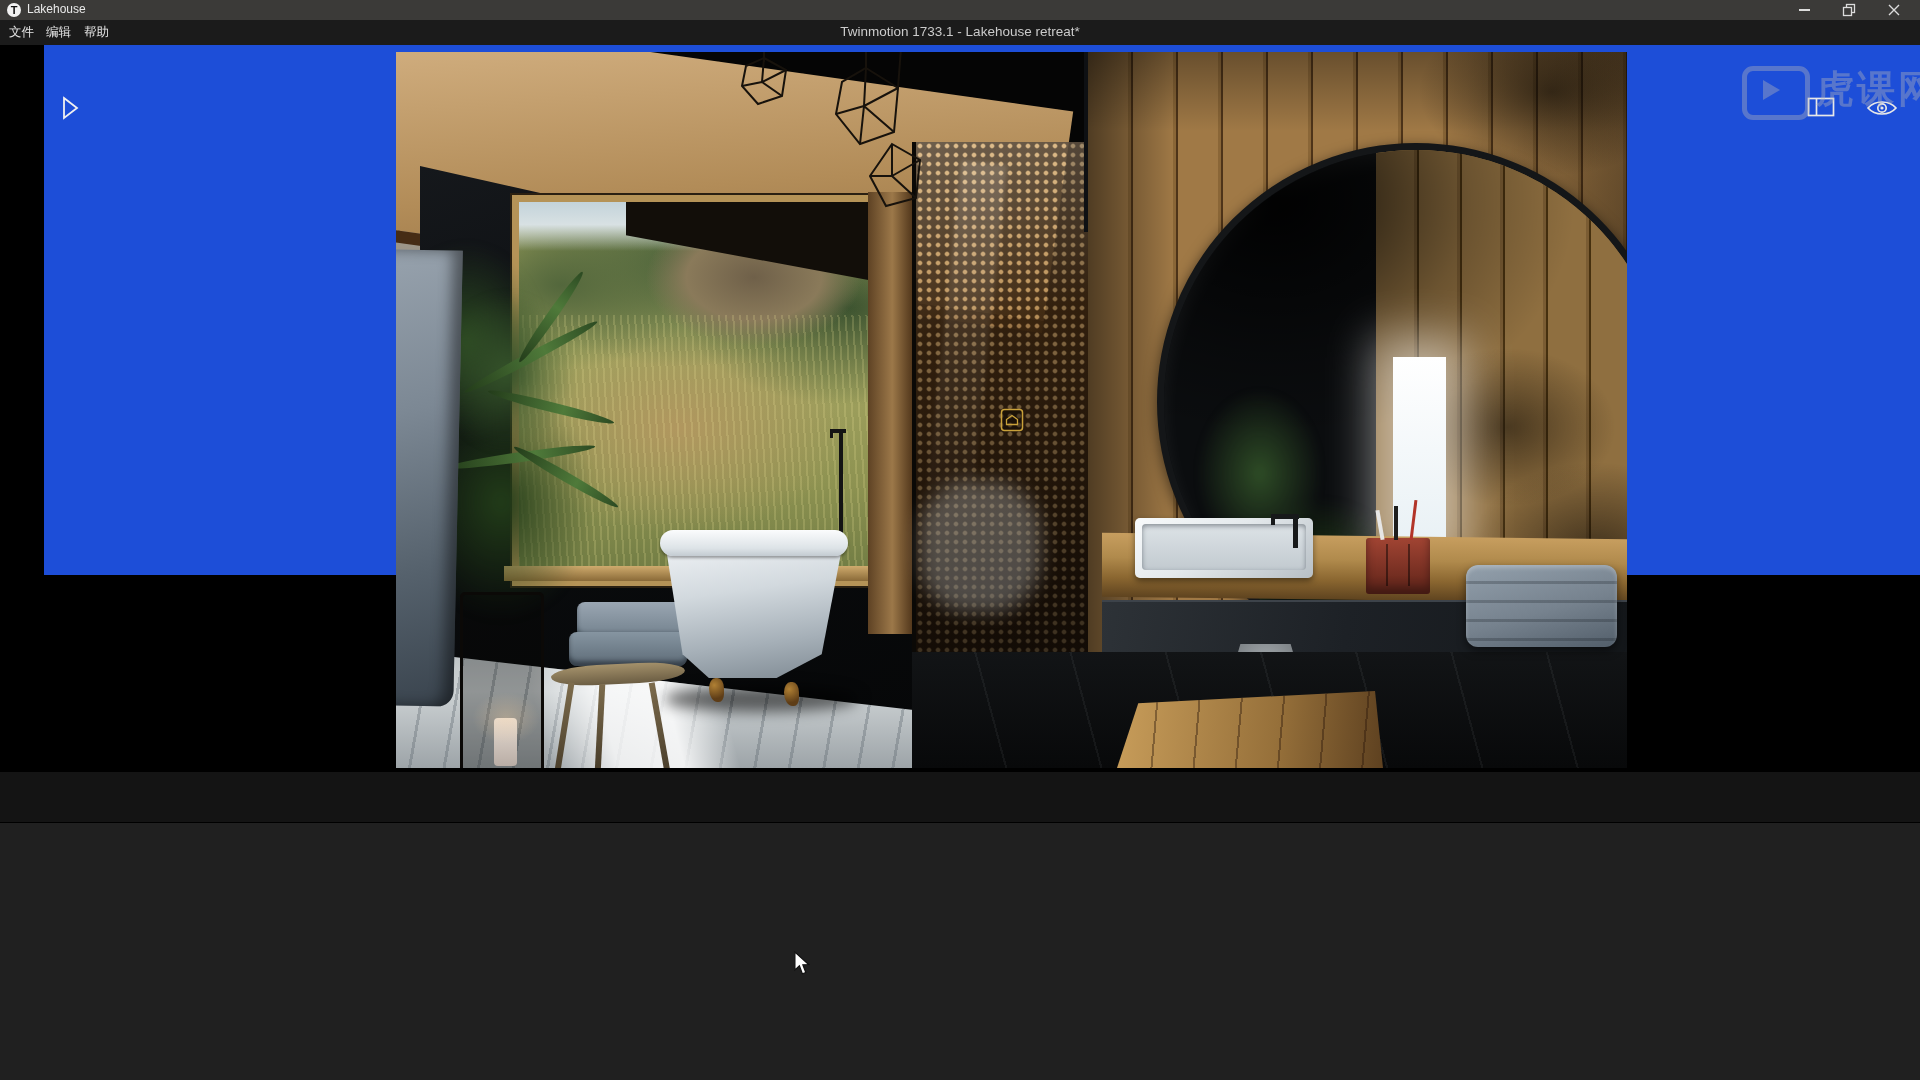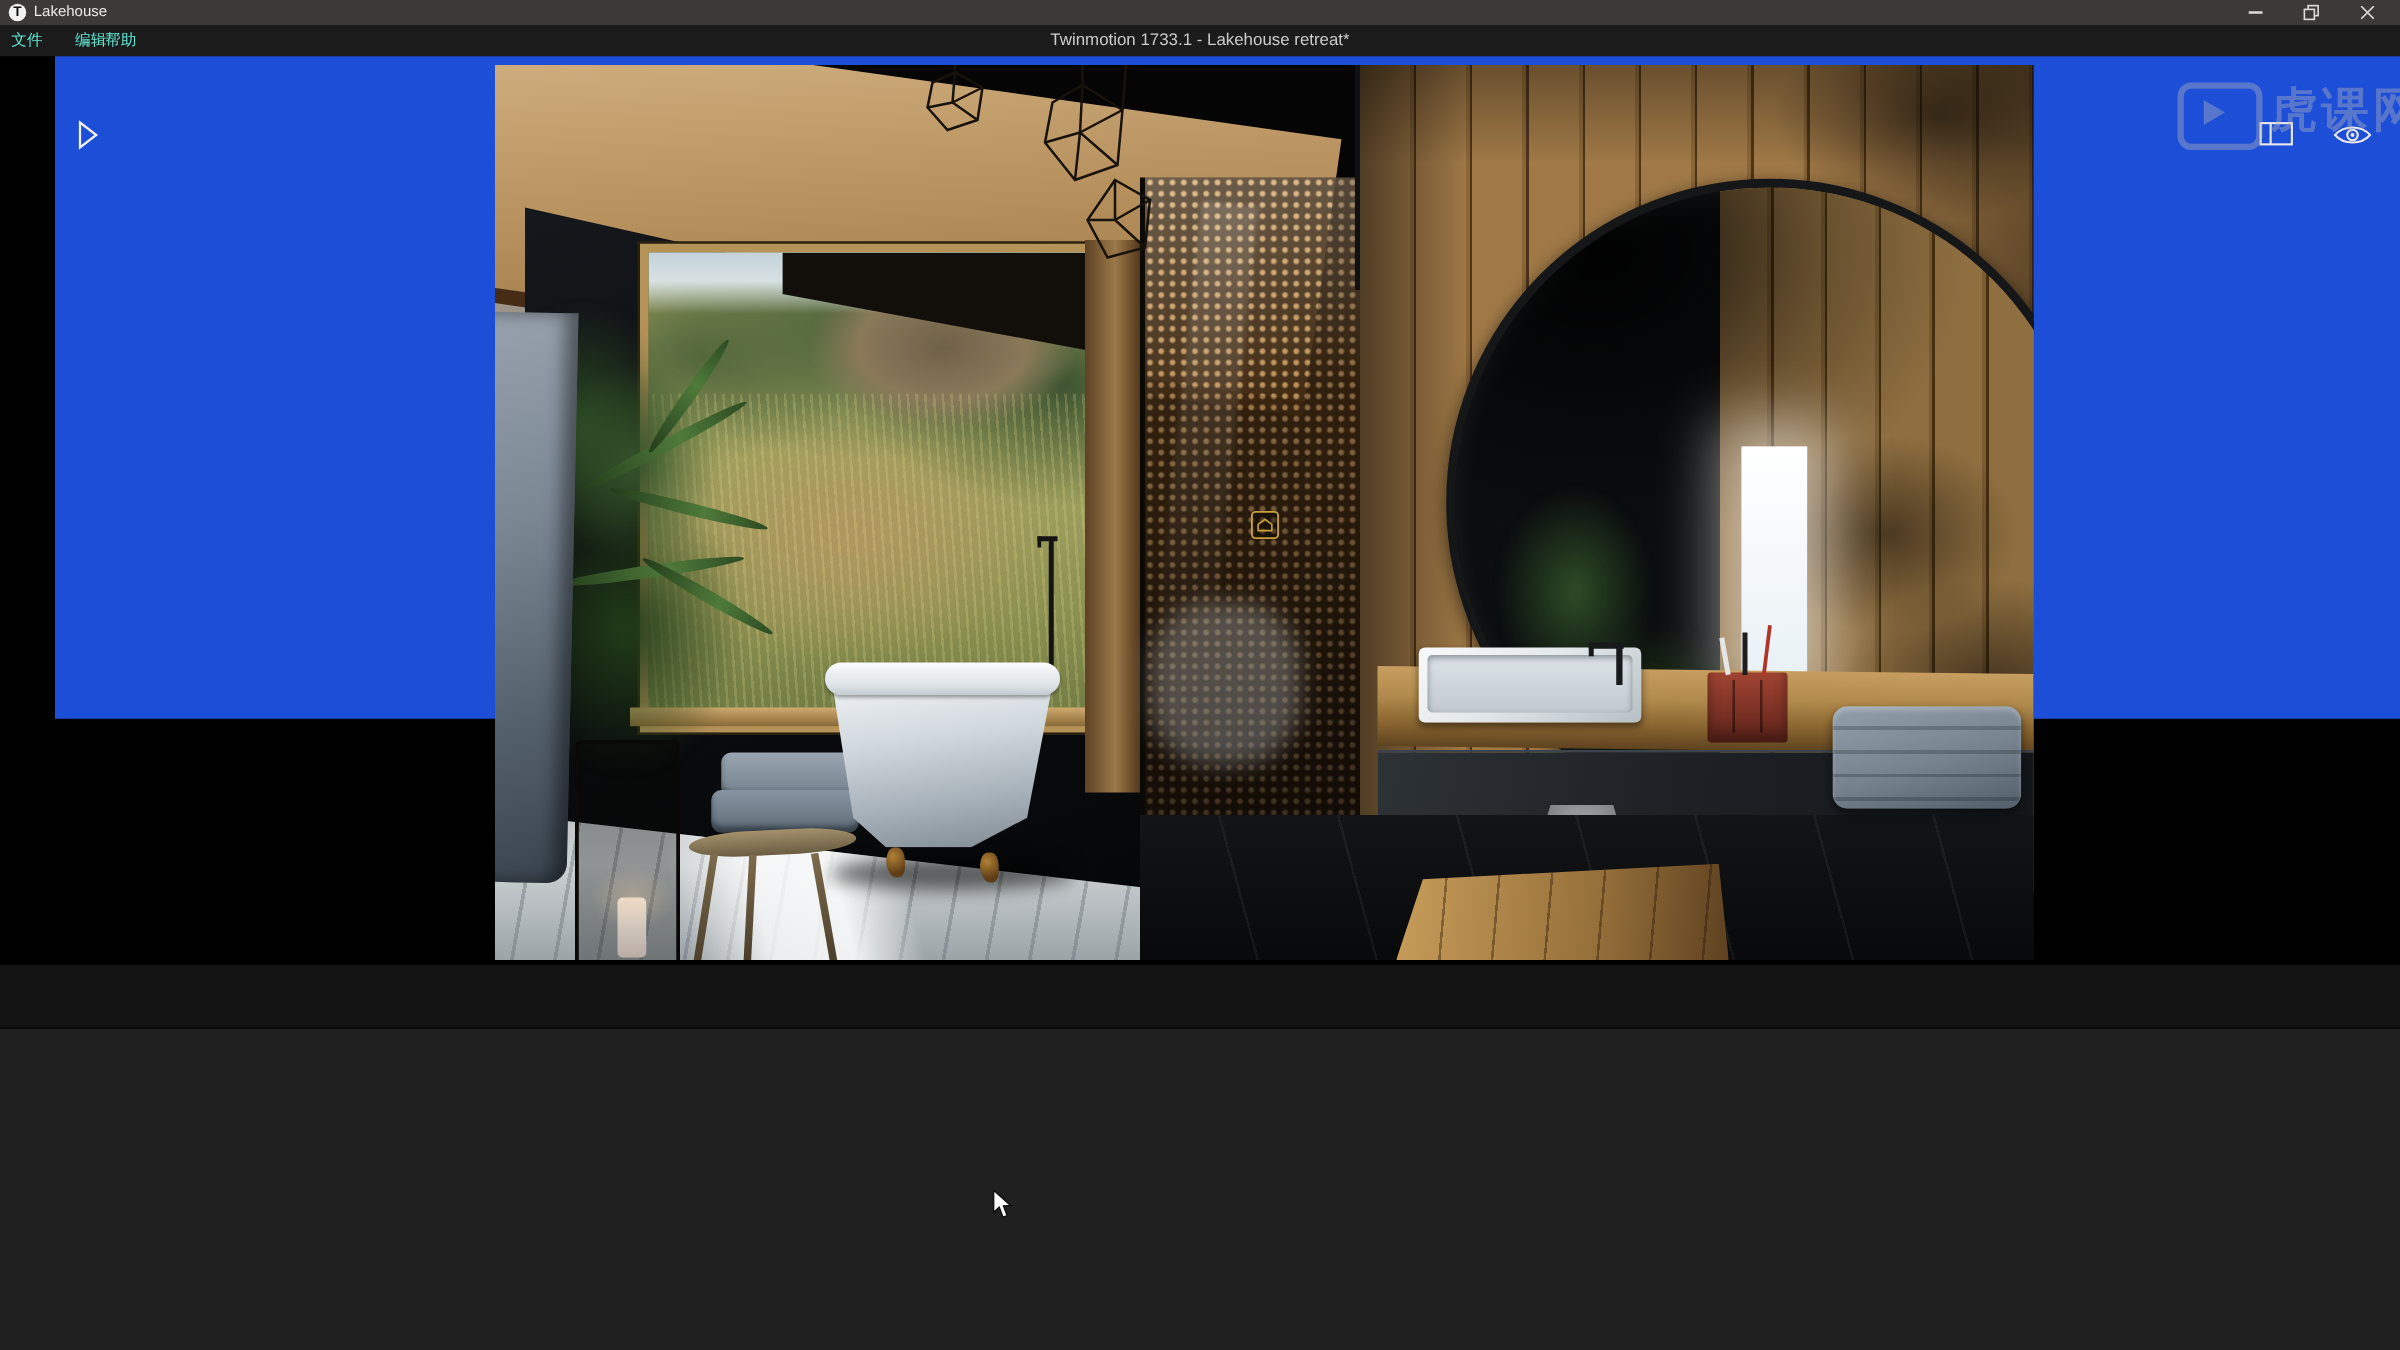--- a/index.html
+++ b/index.html
@@ -11,21 +11,21 @@
   .titlebar{position:absolute;left:0;top:0;width:1920px;height:20px;background:#3b3a38;display:flex;align-items:center;}
   .tm-logo{position:absolute;left:7px;top:3px;width:14px;height:14px;border-radius:50%;background:#f2f2f2;
            color:#111;font-size:11px;font-weight:bold;text-align:center;line-height:14px;}
   .tb-appname{position:absolute;left:27px;top:2px;font-size:12px;color:#e9e9e9;}
   .winbtn{position:absolute;top:0;width:30px;height:20px;display:flex;align-items:center;justify-content:center;}
   .btn-min{left:1789px;} .btn-restore{left:1834px;} .btn-close{left:1879px;}
   .minbar{width:11px;height:2px;background:#dcdcdc;}
 
   
   .menubar{position:absolute;left:0;top:20px;width:1920px;height:25px;background:#1b1b1b;}
-  .menu-item{position:absolute;top:4px;font-size:12.5px;color:#5eead4;cursor:default;}
+  .menu-item{position:absolute;top:4px;font-size:12.5px;color:#e5e5e5;cursor:default;}
   .doc-title{position:absolute;left:0;top:4px;width:1920px;text-align:center;font-size:13.5px;color:#cbcbcb;}
 
   
   .viewport{position:absolute;left:0;top:45px;width:1920px;height:530px;background:#1d4ed8;margin-left:44px;}
   .render{position:absolute;left:352px;top:7px;width:1231px;height:716px;background:#050505;overflow:hidden;}
 
   
   .sc-leftwall{left:0;top:0;width:32px;height:716px;background:linear-gradient(180deg,#b3ac9c,#8d857a 45%,#595349 90%);}
   .sc-ceiling{left:-16px;top:-38px;width:700px;height:212px;transform:rotate(8deg);transform-origin:top left;
      background:linear-gradient(168deg,#d6b486,#b28c58 55%,#8a683c),
@@ -205,21 +205,21 @@
     <div class="winbtn btn-close">
       <svg width="12" height="12" viewBox="0 0 12 12">
         <path d="M1 1 L11 11 M11 1 L1 11" stroke="#dcdcdc" stroke-width="1.4"></path>
       </svg>
     </div>
   </div>
 
   <div class="menubar">
     <div class="doc-title">Twinmotion 1733.1 - Lakehouse retreat*</div>
     <div class="menu-item" style="left:9px">文件</div>
-    <div class="menu-item" style="left:60px">编辑</div>
+    <div class="menu-item" style="left:46px">编辑</div>
     <div class="menu-item" style="left:84px">帮助</div>
   </div>
 
   <div class="viewport">
 
     <div class="render">
       <div class="abs sc-leftwall"></div>
       <div class="abs sc-ceiling"></div>
       <div class="abs sc-darkwall"></div>
 

